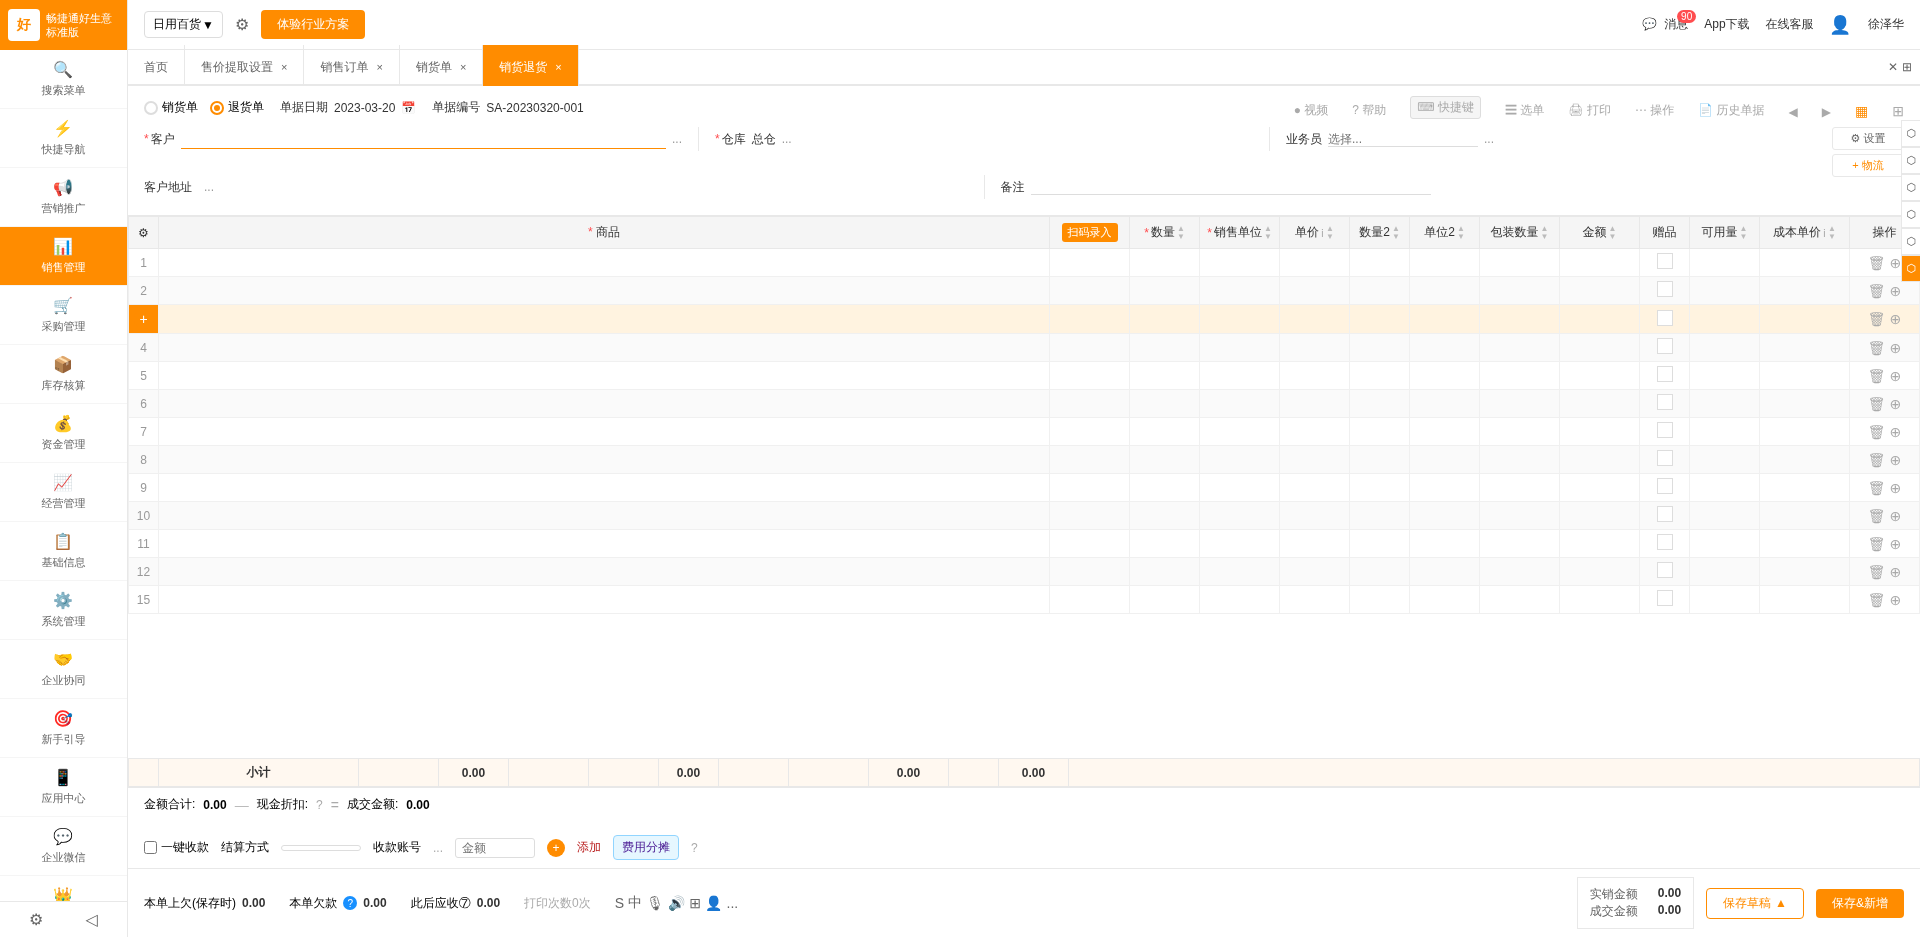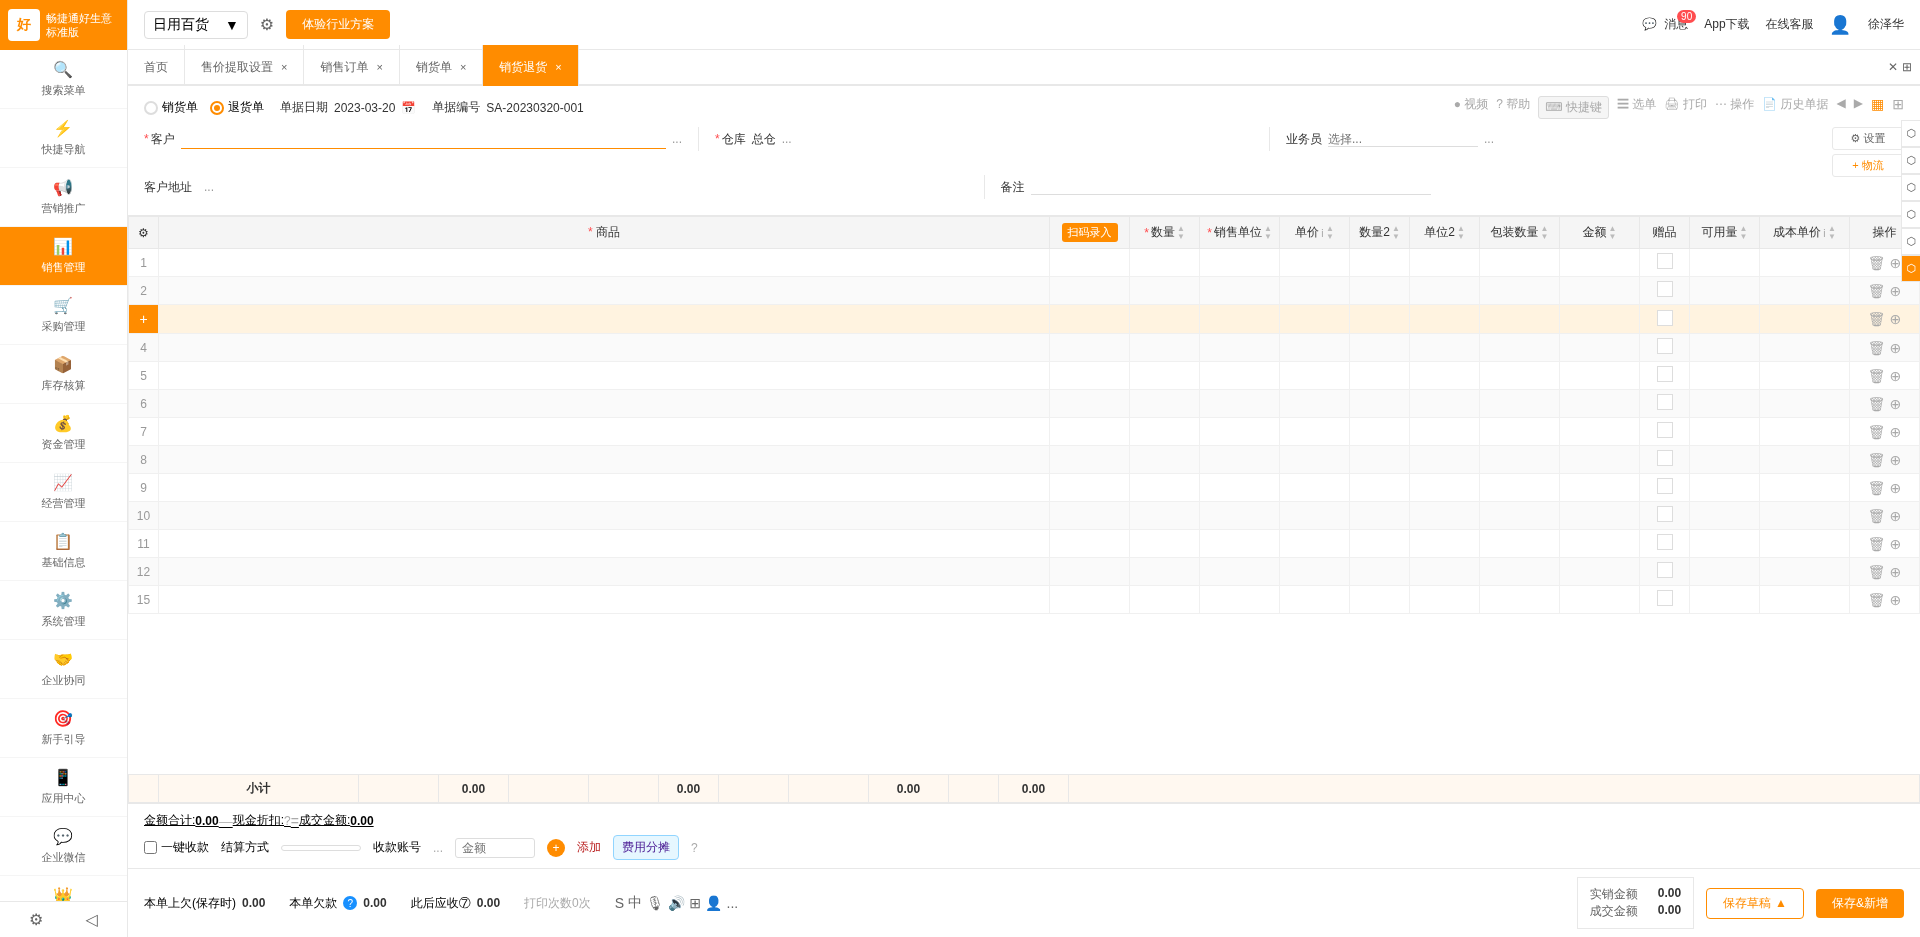--- a/index.html
+++ b/index.html
@@ -15,21 +15,21 @@
     .sidebar-item.active { background: #ff8c00; color: #fff; }
     .sidebar-item .icon { font-size: 16px; }
     .sidebar-bottom { padding: 8px; display: flex; justify-content: space-around; border-top: 1px solid #e8e8e8; }
 
     
     .main { flex: 1; display: flex; flex-direction: column; overflow: hidden; }
 
     
     .topbar { height: 50px; background: #fff; display: flex; align-items: center; justify-content: space-between; padding: 0 16px; border-bottom: 1px solid #e8e8e8; flex-shrink: 0; }
     .topbar-left { display: flex; align-items: center; gap: 12px; }
-    .topbar-select { border: 1px solid #ddd; border-radius: 4px; padding: 4px 8px; font-size: 14px; display: flex; align-items: center; gap: 16px; background: #fff; cursor: pointer; }
+    .topbar-select { border: 1px solid #ddd; border-radius: 4px; padding: 4px 8px; font-size: 12px; display: flex; align-items: center; gap: 1px; background: #fff; cursor: pointer; }
     .topbar-gear { color: #666; cursor: pointer; font-size: 16px; }
     .topbar-btn { background: #ff8c00; color: #fff; border: none; border-radius: 4px; padding: 6px 16px; font-size: 12px; cursor: pointer; }
     .topbar-right { display: flex; align-items: center; gap: 16px; font-size: 12px; color: #333; }
     .topbar-msg { position: relative; cursor: pointer; }
     .badge { position: absolute; top: -6px; right: -8px; background: #ff4d4f; color: #fff; border-radius: 10px; font-size: 10px; padding: 1px 4px; }
 
     
     .tabbar { height: 36px; background: #fff; display: flex; align-items: center; border-bottom: 2px solid #e8e8e8; flex-shrink: 0; padding-left: 0; }
     .tab { padding: 0 16px; height: 44px; line-height: 36px; cursor: pointer; font-size: 12px; color: #666; border-right: 1px solid #e8e8e8; display: flex; align-items: center; gap: 4px; white-space: nowrap; }
     .tab.active { background: #ff8c00; color: #fff; }
@@ -43,21 +43,21 @@
     
     .form-row1 { display: flex; align-items: center; gap: 16px; margin-bottom: 8px; }
     .radio-group { display: flex; gap: 12px; align-items: center; }
     .radio-item { display: flex; align-items: center; gap: 4px; cursor: pointer; font-size: 12px; }
     .radio-dot { width: 14px; height: 14px; border-radius: 50%; border: 2px solid #ddd; display: inline-block; }
     .radio-dot.checked { border-color: #ff8c00; position: relative; }
     .radio-dot.checked::after { content: ''; position: absolute; top: 2px; left: 2px; width: 6px; height: 6px; border-radius: 50%; background: #ff8c00; }
     .date-field { display: flex; align-items: center; gap: 6px; font-size: 12px; }
     .date-val { color: #333; }
     .doc-num { display: flex; align-items: center; gap: 6px; font-size: 12px; }
-    .form-actions-top { margin-left: auto; display: flex; gap: 8px; align-items: flex-start; font-size: 12px; color: #666; }
+    .form-actions-top { margin-left: auto; display: flex; gap: 24px; align-items: flex-end; font-size: 12px; color: #666; }
     .form-actions-top span { cursor: pointer; }
 
     
     .form-row2 { display: flex; gap: 0; align-items: center; margin-bottom: 6px; }
     .form-field { display: flex; align-items: center; gap: 6px; flex: 1; }
     .field-label { color: #333; white-space: nowrap; font-size: 12px; }
     .field-label.required::before { content: '*'; color: #ff4d4f; margin-right: 2px; }
     .field-input { flex: 1; border-bottom: 1px solid #ff8c00; padding: 2px 4px; min-width: 120px; color: #999; font-size: 12px; }
     .field-dots { color: #999; font-size: 12px; }
     .field-divider { width: 1px; background: #e8e8e8; height: 24px; margin: 0 16px; }
@@ -74,21 +74,21 @@
     .add-row-btn { width: 20px; height: 20px; background: #ff8c00; color: #fff; border-radius: 50%; display: flex; align-items: center; justify-content: center; font-size: 14px; cursor: pointer; margin: auto; }
     .row-num { color: #999; }
     .barcode-btn { background: #ff8c00; color: #fff; border: none; border-radius: 3px; padding: 2px 6px; font-size: 11px; cursor: pointer; }
     .checkbox-cell { width: 16px; height: 16px; border: 1px solid #ddd; background: #fff; display: inline-block; }
     .action-icons { display: flex; gap: 4px; justify-content: center; align-items: center; }
     .action-icon { color: #aaa; cursor: pointer; font-size: 14px; }
     .subtotal-row td { background: #fff8f0; font-weight: bold; }
 
     
     .bottom-bar { background: #fff; border-top: 1px solid #e8e8e8; padding: 8px 16px; flex-shrink: 0; }
-    .bottom-row1 { display: flex; align-items: center; gap: 0; font-size: 12px; margin-bottom: 6px; text-decoration: underline; }
+    .bottom-row1 { display: flex; align-items: center; gap: 8px; font-size: 12px; margin-bottom: 22px; }
     .bottom-row2 { display: flex; align-items: center; gap: 12px; font-size: 12px; }
     .add-fee-btn { background: #ff8c00; color: #fff; border: none; border-radius: 50%; width: 18px; height: 18px; display: inline-flex; align-items: center; justify-content: center; cursor: pointer; font-size: 12px; }
     .fee-split-btn { background: #e6f7ff; color: #4c1d95; border: 1px solid #91d5ff; border-radius: 4px; padding: 3px 8px; cursor: pointer; font-size: 12px; }
     .question-icon { color: #aaa; cursor: pointer; }
 
     
     .footer { background: #fff; border-top: 1px solid #e8e8e8; padding: 8px 16px; display: flex; align-items: center; gap: 24px; font-size: 12px; flex-shrink: 0; }
     .footer-right { margin-left: auto; display: flex; gap: 12px; align-items: center; }
     .save-draft-btn { background: #fff; border: 1px solid #ff8c00; color: #ff8c00; border-radius: 4px; padding: 6px 16px; cursor: pointer; font-size: 12px; display: flex; align-items: center; gap: 4px; }
     .save-new-btn { background: #ff8c00; color: #fff; border: none; border-radius: 4px; padding: 6px 16px; cursor: pointer; font-size: 12px; }

